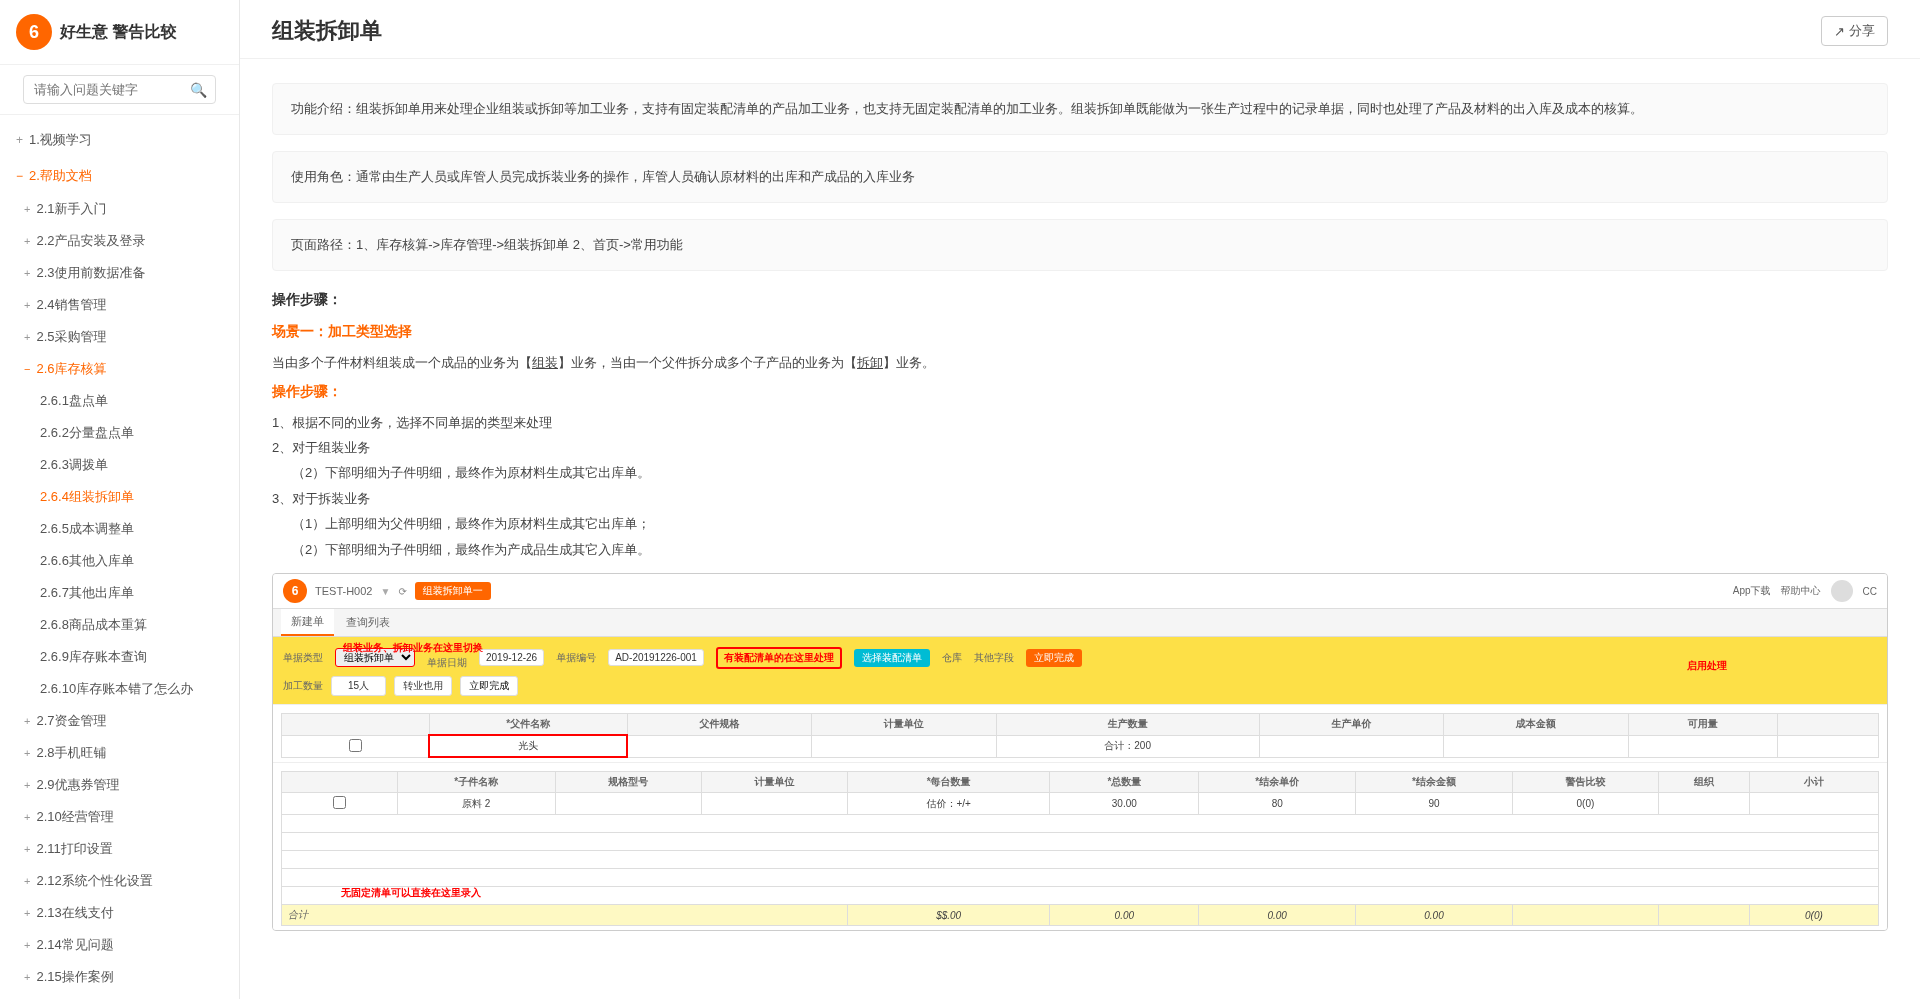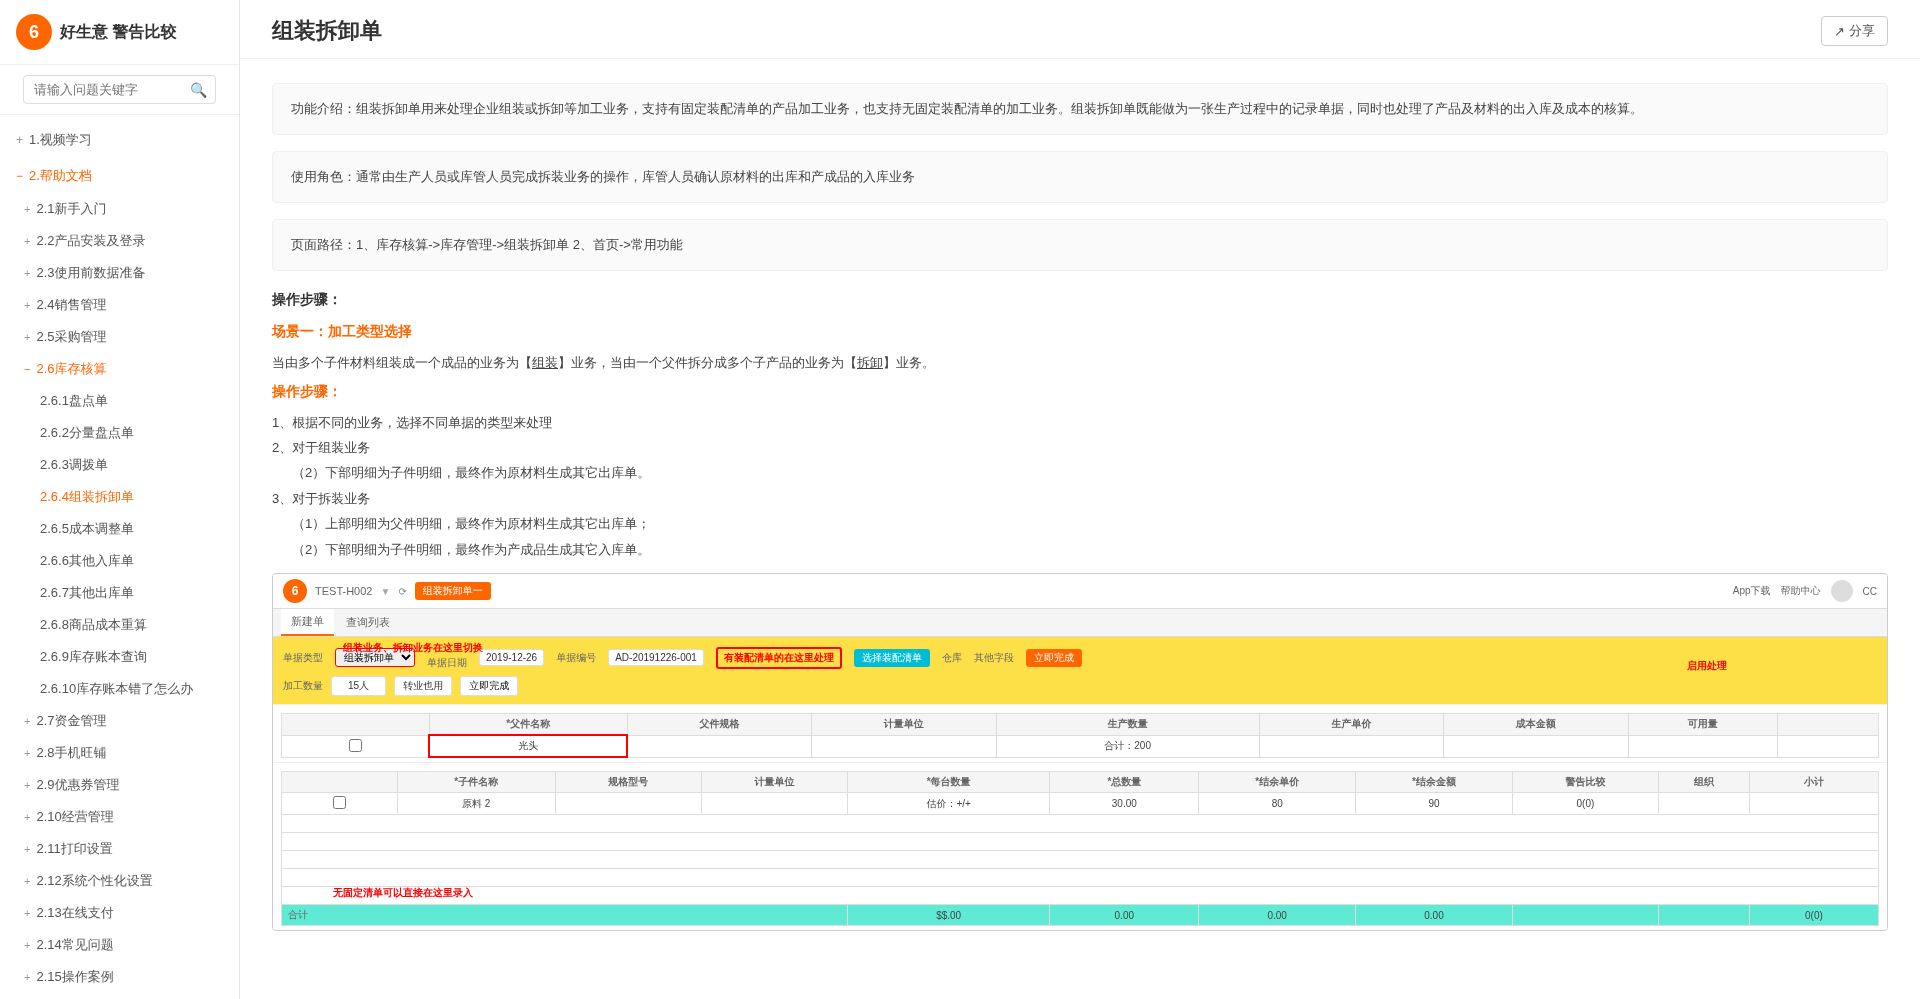--- a/index.html
+++ b/index.html
@@ -360,31 +360,31 @@
               <td colspan="11" style="height:18px;"></td>
             </tr>
             <tr>
               <td colspan="11" style="height:18px;"></td>
             </tr>
             <tr>
               <td colspan="11" style="height:18px;"></td>
             </tr>
           </tbody>
           <tfoot>
-            <tr style="background:#5eead4;">
+            <tr style="background:#fef9c3;font-style:italic;">
               <td colspan="4" style="text-align:left; padding-left:6px; font-size:10px; color:#666;">合计</td>
               <td>$$.00</td>
               <td>0.00</td>
               <td>0.00</td>
               <td>0.00</td>
               <td></td>
               <td></td>
               <td>0(0)</td>
             </tr>
           </tfoot>
         </table>
 
-        <div style="position:absolute; left:60px; bottom:30px; color:#ff0000; font-size:10px; font-weight:bold; pointer-events:none; white-space:nowrap;">无固定清单可以直接在这里录入</div>
+        <div style="position:absolute; left:68px; bottom:30px; color:#ff0000; font-size:10px; font-weight:bold; pointer-events:none; white-space:nowrap;">无固定清单可以直接在这里录入</div>
       </div>
     </div>
 
   </div>
 </div>
 
 </body></html>

